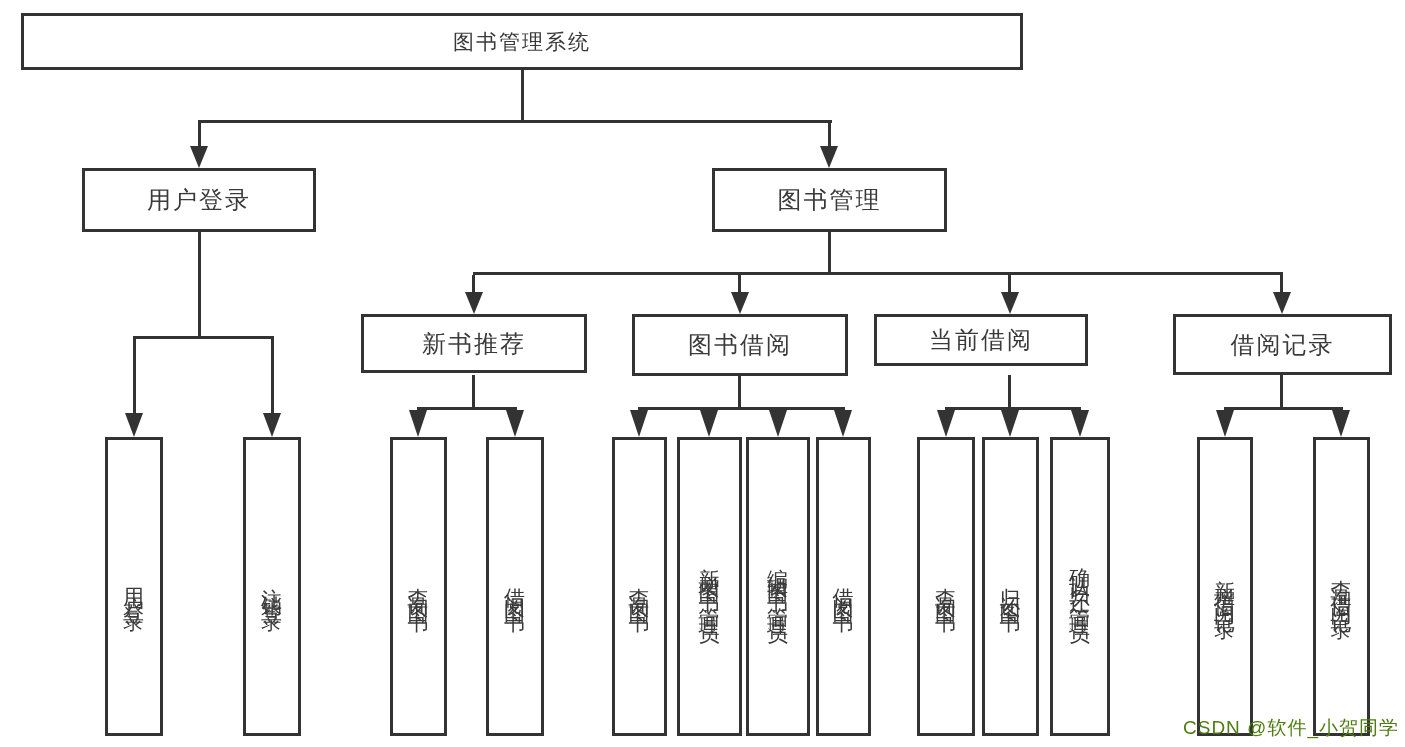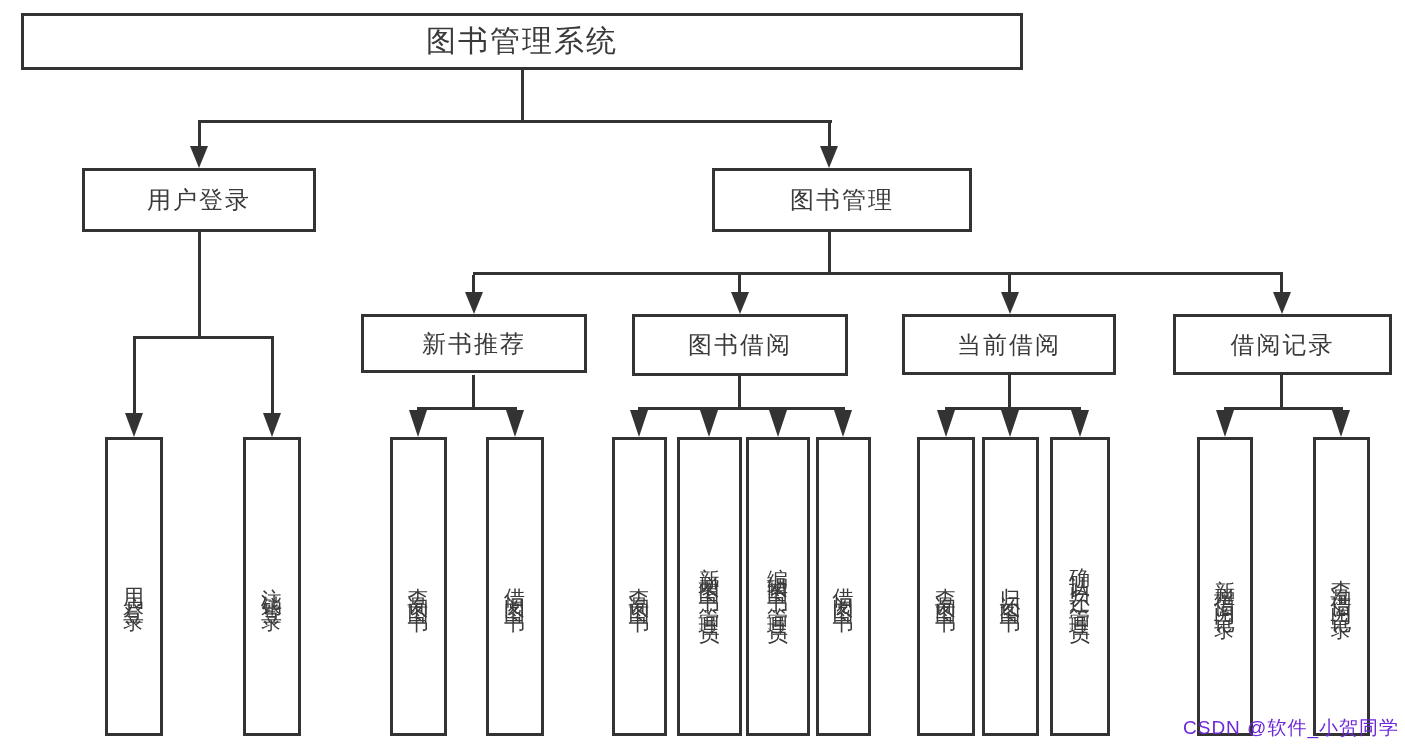--- a/index.html
+++ b/index.html
@@ -4,54 +4,54 @@
 <style>
   html,body{margin:0;padding:0;background:#ffffff;}
   body{font-family:"Liberation Sans","DejaVu Sans",sans-serif;}
   .stage{position:relative;width:1405px;height:747px;background:#ffffff;overflow:hidden;}
   .box{
     position:absolute;box-sizing:border-box;background:#ffffff;
     border:3px solid #333333;color:#3a3a3a;
     display:flex;align-items:center;justify-content:center;
   }
   .h{font-size:24px;letter-spacing:2px;white-space:nowrap;}
-  .root-label{font-size:30px;}
+  .root-label{font-size:21px;}
   .v{
     writing-mode:vertical-rl;text-orientation:mixed;
     font-size:21px;letter-spacing:8px;line-height:1;
   }
   .ln{position:absolute;background:#333333;}
   .tri{
     position:absolute;width:0;height:0;
     border-left:9px solid transparent;border-right:9px solid transparent;
     border-top:22px solid #333333;
   }
   .t24{border-top-width:24px;}
   .t27{border-top-width:27px;}
   .watermark{
     position:absolute;left:1183px;top:715px;
-    font-size:19px;color:#6d28d9;letter-spacing:1px;white-space:nowrap;z-index:5;text-align:right;
+    font-size:19px;color:#4d7c0f;letter-spacing:1px;white-space:nowrap;z-index:5;text-align:right;
   }
 </style>
 </head>
 <body>
 
 <div class="stage">
 
   <div class="box h root-label" style="left:21px;top:13px;width:1002px;height:57px">图书管理系统</div>
 
   <div class="box h" style="left:82px;top:168px;width:234px;height:64px">用户登录</div>
 
-  <div class="box h" style="left:712px;top:168px;width:260px;height:64px">图书管理</div>
+  <div class="box h" style="left:712px;top:168px;width:235px;height:64px">图书管理</div>
 
   <div class="box h" style="left:361px;top:314px;width:226px;height:59px">新书推荐</div>
 
   <div class="box h" style="left:632px;top:314px;width:216px;height:62px">图书借阅</div>
 
-  <div class="box h" style="left:902px;top:314px;width:214px;height:61px">当前借阅</div>
+  <div class="box h" style="left:874px;top:314px;width:214px;height:52px">当前借阅</div>
 
   <div class="box h" style="left:1173px;top:314px;width:219px;height:61px">借阅记录</div>
 
   <div class="box v" style="left:105px;top:437px;width:58px;height:299px">用户登录</div>
 
   <div class="box v" style="left:243px;top:437px;width:58px;height:299px">注销登录</div>
 
   <div class="box v" style="left:390px;top:437px;width:57px;height:299px">查询图书</div>
 
   <div class="box v" style="left:486px;top:437px;width:58px;height:299px">借阅图书</div>

